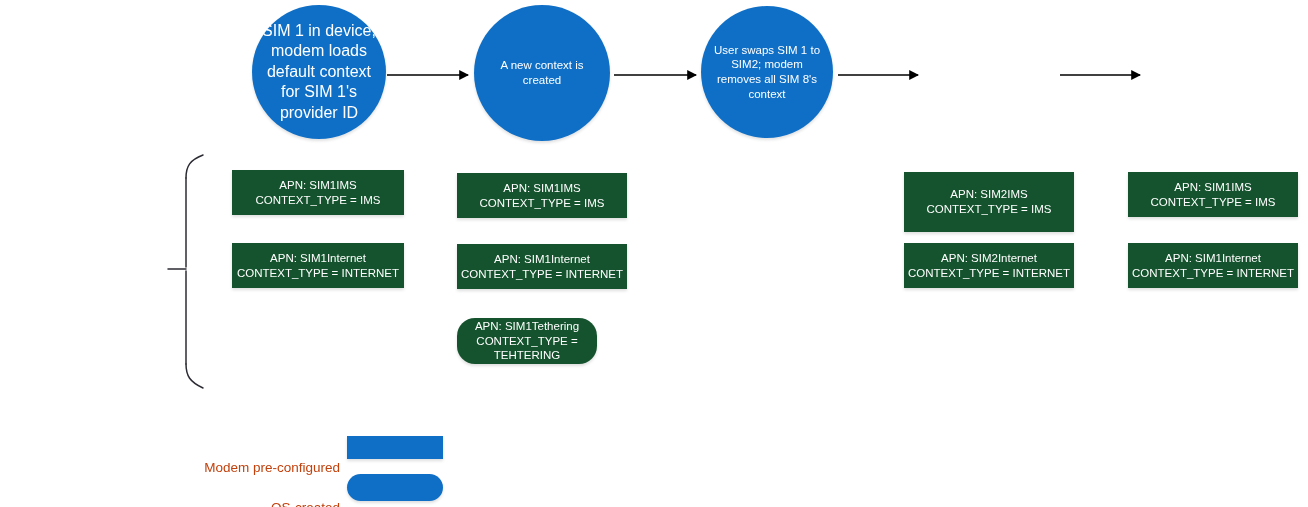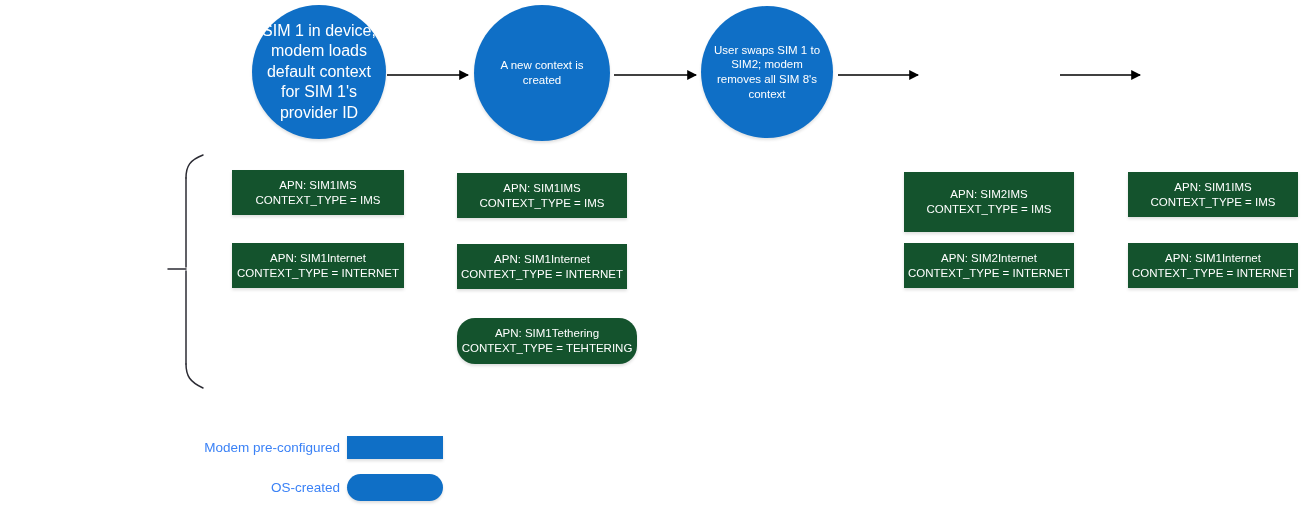--- a/index.html
+++ b/index.html
@@ -77,23 +77,24 @@
     position: absolute;
     text-align: center;
     color: #000000;
     line-height: 1.35;
     white-space: pre-line;
   }
 
   
   .legend-label {
     position: absolute;
-    color: #3b82f6;
+    color: #c2410c;
     text-align: right;
     line-height: 1.2;
+    margin-top: 20px;
   }
   .legend-swatch {
     position: absolute;
     background: #0F6FC6;
     box-shadow: 0 2px 3px rgba(0,0,0,0.13);
   }
   .legend-swatch.pill {
     border-radius: 14px;
   }
 </style>
@@ -154,21 +155,21 @@
   <div class="ctx-box" style="left:457px; top:173px; width:170px; height:45px; font-size:11.5px;">
     <span>APN: SIM1IMS
 CONTEXT_TYPE = IMS</span>
   </div>
 
   <div class="ctx-box" style="left:457px; top:244px; width:170px; height:45px; font-size:11.5px;">
     <span>APN: SIM1Internet
 CONTEXT_TYPE = INTERNET</span>
   </div>
 
-  <div class="ctx-box rounded" style="left:457px; top:318px; width:180px; height:46px; font-size:11.5px;">
+  <div class="ctx-box rounded" style="left:457px; top:318px; width:140px; height:46px; font-size:11.5px;">
     <span>APN: SIM1Tethering
 CONTEXT_TYPE = TEHTERING</span>
   </div>
 
   <div class="ctx-box" style="left:904px; top:172px; width:170px; height:60px; font-size:11.5px;">
     <span>APN: SIM2IMS
 CONTEXT_TYPE = IMS</span>
   </div>
 
   <div class="ctx-box" style="left:904px; top:243px; width:170px; height:45px; font-size:11.5px;">

